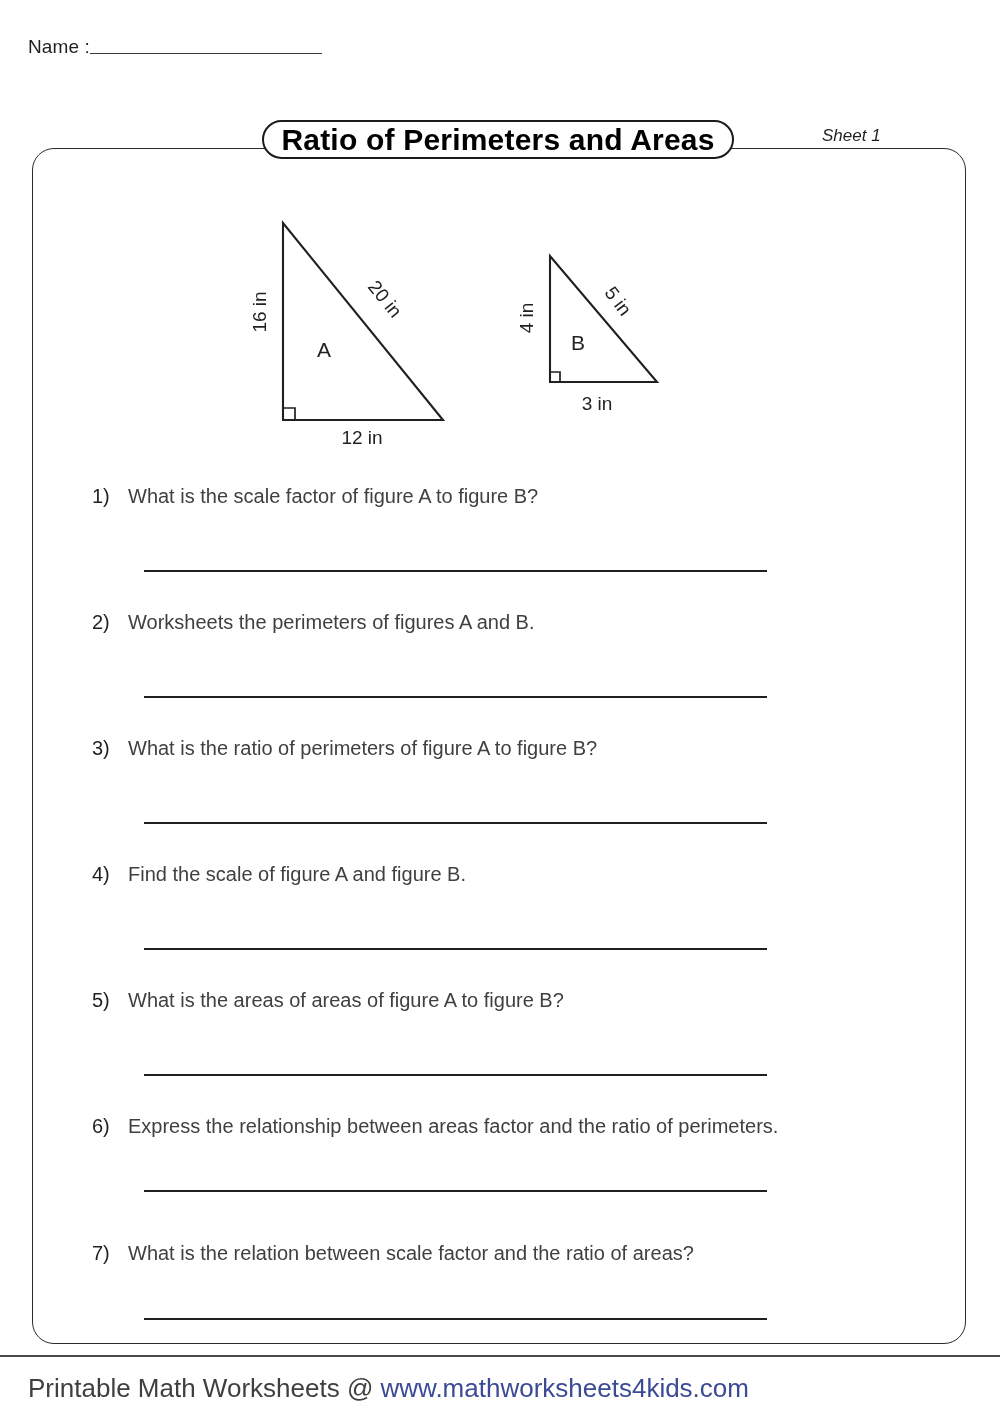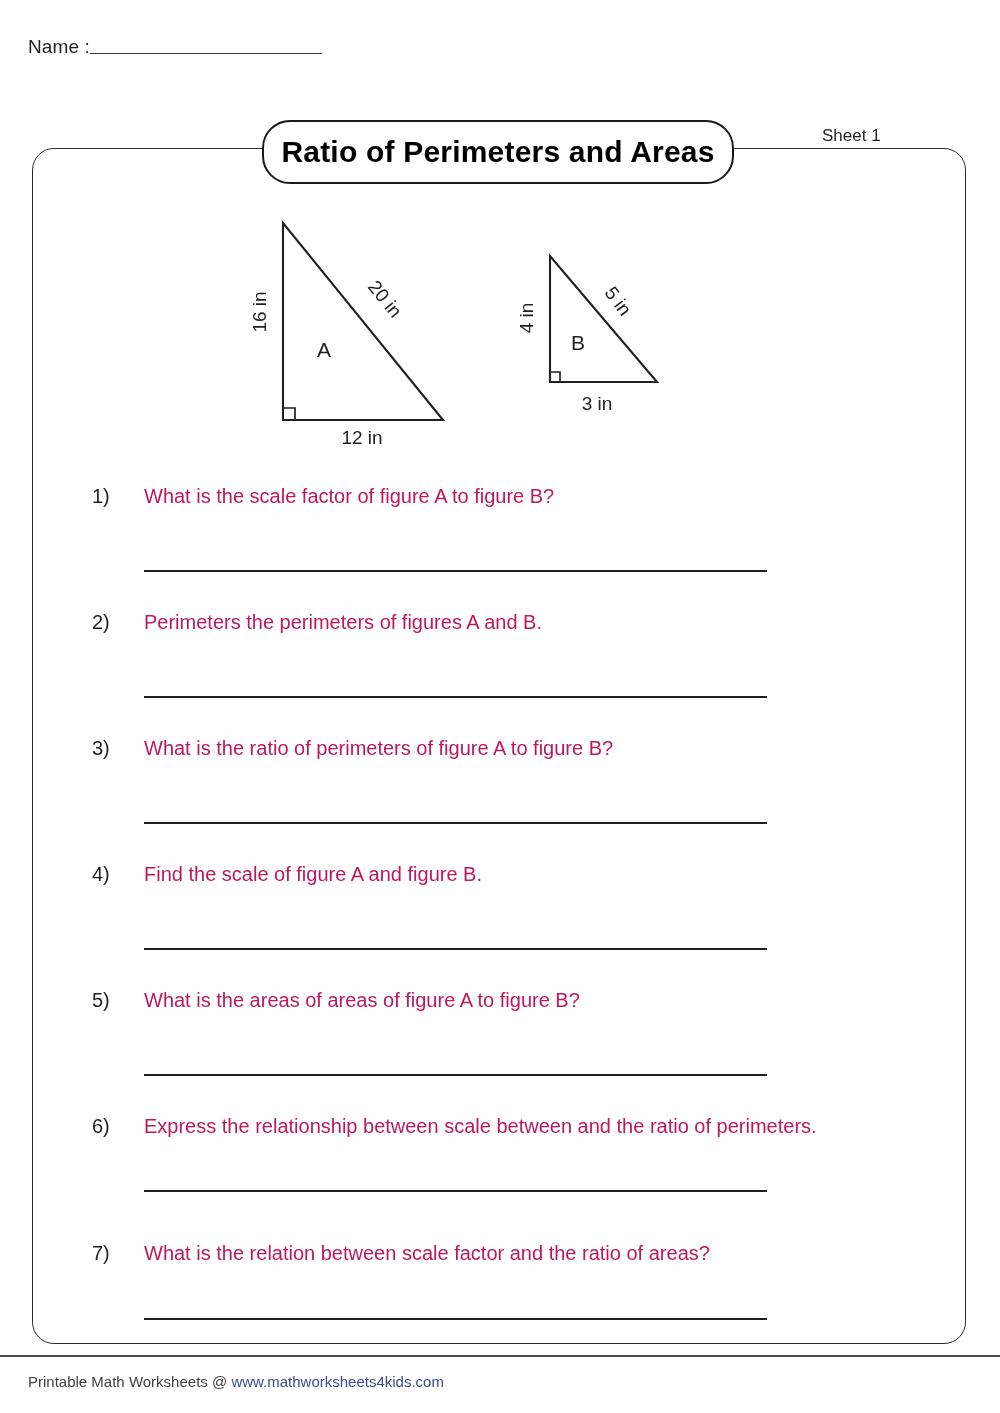--- a/index.html
+++ b/index.html
@@ -48,21 +48,21 @@
     border-radius: 22px;
     box-sizing: border-box;
   }
 
   
   #title-pill {
     position: absolute;
     left: 262px;
     top: 120px;
     width: 472px;
-    height: 64px;
+    height: 39px;
     border: 2.4px solid #1a1a1a;
     border-radius: 28px;
     background: #ffffff;
     box-sizing: border-box;
     display: flex;
     align-items: center;
     justify-content: center;
     z-index: 5;
   }
   #title-text {
@@ -76,20 +76,21 @@
   
   #sheet-label {
     position: absolute;
     left: 818px;
     top: 126px;
     font-size: 17px;
     color: #231f20;
     z-index: 6;
     background: #ffffff;
     padding: 0 4px;
+    font-style: italic;
   }
 
   
   #figures {
     position: absolute;
     left: 0;
     top: 0;
     width: 1000px;
     height: 470px;
     pointer-events: none;
@@ -121,24 +122,24 @@
   }
   .q-num {
     position: absolute;
     left: 92px;
     top: 0;
     font-size: 20px;
     color: #231f20;
   }
   .q-text {
     position: absolute;
-    left: 144px;
+    left: 128px;
     top: 0;
     font-size: 20px;
-    color: #be185d;
+    color: #404040;
     white-space: nowrap;
   }
   .q-line {
     position: absolute;
     left: 144px;
     width: 623px;
     height: 0;
     border-bottom: 2.2px solid #1f1f1f;
   }
 
@@ -148,21 +149,21 @@
     left: 0;
     top: 1355px;
     width: 1000px;
     height: 0;
     border-bottom: 2px solid #4a4a4a;
   }
   #footer {
     position: absolute;
     left: 28px;
     top: 1373px;
-    font-size: 15px;
+    font-size: 26px;
     color: #3f3f3f;
     white-space: nowrap;
     text-align: center;
   }
   #footer-url {
     color: #3b4a94;
   }
 </style>
 </head>
 <body>
@@ -207,21 +208,21 @@
 <div id="questions">
 
   <div class="q-block" style="top:485px">
     <span class="q-num">1)</span>
     <span class="q-text">What is the scale factor of figure A to figure B?</span>
   </div>
   <div class="q-line" style="top:570px"></div>
 
   <div class="q-block" style="top:611px">
     <span class="q-num">2)</span>
-    <span class="q-text">Perimeters the perimeters of figures A and B.</span>
+    <span class="q-text">Worksheets the perimeters of figures A and B.</span>
   </div>
   <div class="q-line" style="top:696px"></div>
 
   <div class="q-block" style="top:737px">
     <span class="q-num">3)</span>
     <span class="q-text">What is the ratio of perimeters of figure A to figure B?</span>
   </div>
   <div class="q-line" style="top:822px"></div>
 
   <div class="q-block" style="top:863px">
@@ -231,21 +232,21 @@
   <div class="q-line" style="top:948px"></div>
 
   <div class="q-block" style="top:989px">
     <span class="q-num">5)</span>
     <span class="q-text">What is the areas of areas of figure A to figure B?</span>
   </div>
   <div class="q-line" style="top:1074px"></div>
 
   <div class="q-block" style="top:1115px">
     <span class="q-num">6)</span>
-    <span class="q-text">Express the relationship between scale between and the ratio of perimeters.</span>
+    <span class="q-text">Express the relationship between areas factor and the ratio of perimeters.</span>
   </div>
   <div class="q-line" style="top:1190px"></div>
 
   <div class="q-block" style="top:1242px">
     <span class="q-num">7)</span>
     <span class="q-text">What is the relation between scale factor and the ratio of areas?</span>
   </div>
   <div class="q-line" style="top:1318px"></div>
 
 </div>

